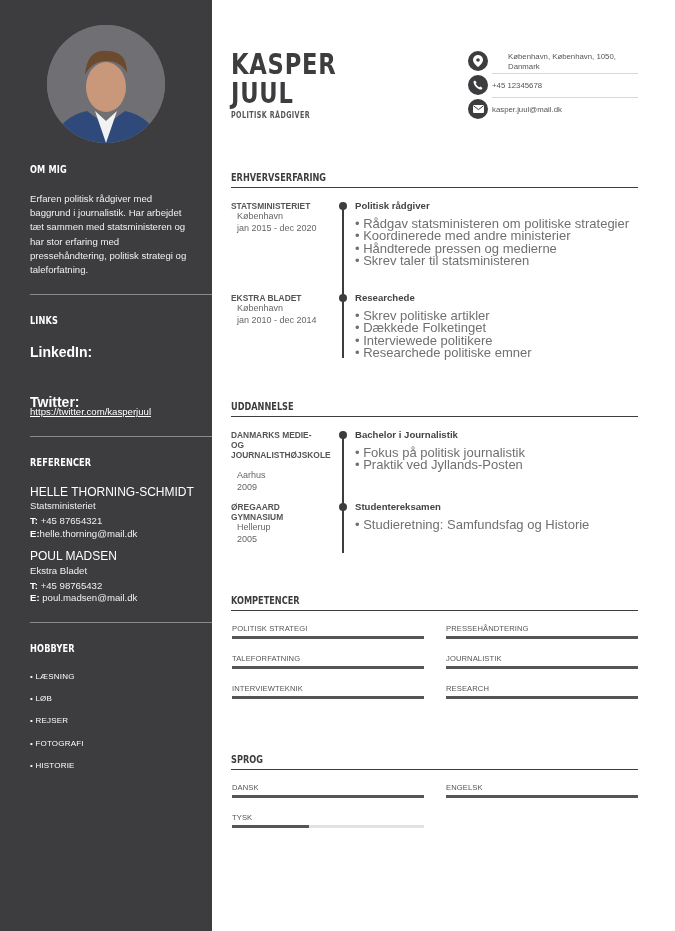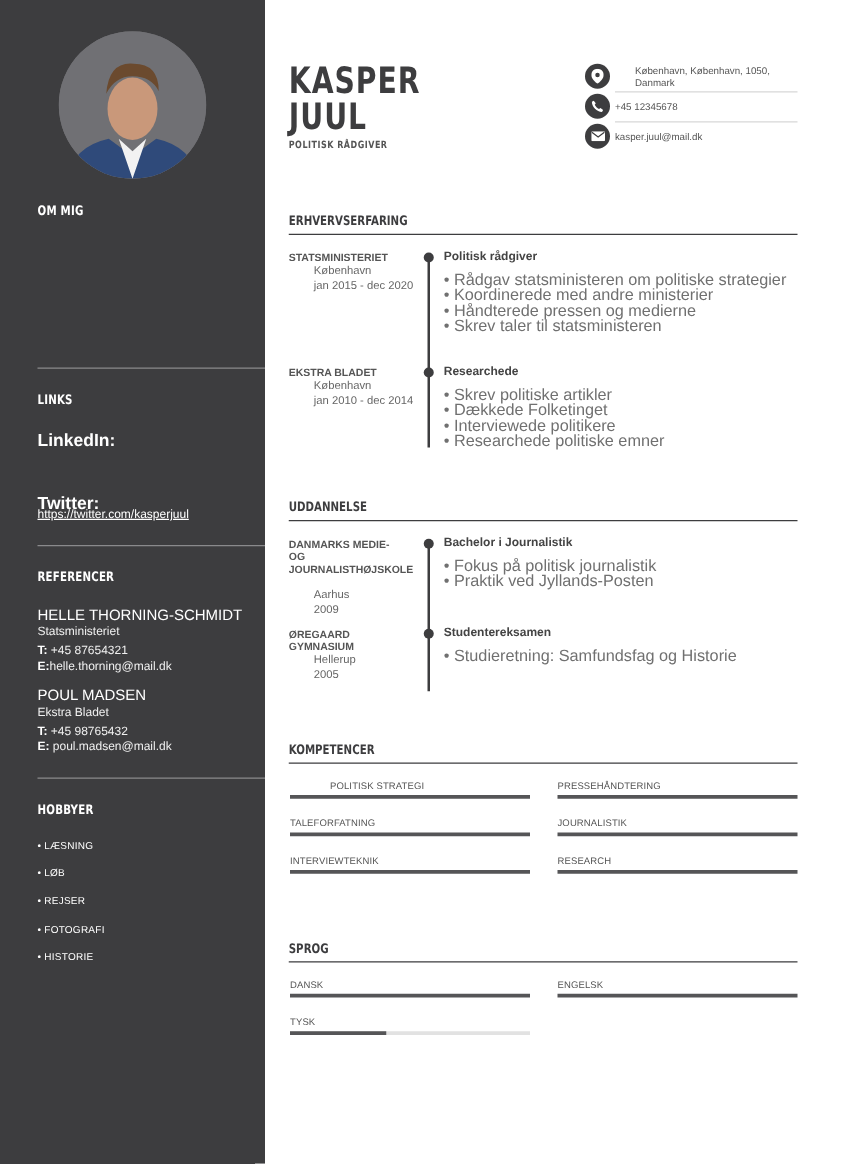--- a/index.html
+++ b/index.html
@@ -22,21 +22,21 @@
   .subtitle { position: absolute; left: 231px; top: 111px; font-family: "DejaVu Sans", sans-serif; font-weight: bold; font-size: 8px; color: #555; transform: scaleX(0.8); transform-origin: left top; letter-spacing: 0.5px; }
 
   .contact-icon { position: absolute; left: 468px; width: 20px; height: 20px; border-radius: 50%; background: #3d3d3f; display: flex; align-items: center; justify-content: center; }
   .contact-text { position: absolute; left: 492px; font-size: 7.8px; line-height: 10px; color: #555; width: 140px; }
   .contact-rule { position: absolute; left: 492px; width: 146px; height: 1px; background: #d8d8d8; }
 
   .section-title { position: absolute; left: 231px; font-family: "DejaVu Sans", sans-serif; font-weight: bold; font-size: 10.5px; color: #3d3d3f; transform: scaleX(0.78); transform-origin: left top; }
   .section-rule { position: absolute; left: 231px; width: 407px; height: 1px; background: #3d3d3f; }
 
   .org { position: absolute; left: 231px; width: 92px; font-size: 8.4px; line-height: 10px; font-weight: bold; color: #555; }
-  .org-meta { position: absolute; left: 236px; font-size: 9px; line-height: 11.5px; color: #666; padding-left: 15px; }
+  .org-meta { position: absolute; left: 222px; font-size: 9px; line-height: 11.5px; color: #666; padding-left: 15px; }
   .timeline { position: absolute; left: 342px; width: 2px; background: #3d3d3f; }
   .dot { position: absolute; left: 339px; width: 8px; height: 8px; border-radius: 50%; background: #3d3d3f; }
   .role { position: absolute; left: 355px; font-size: 9.6px; font-weight: bold; color: #444; }
   .bullets { position: absolute; left: 355px; list-style: none; font-size: 13px; line-height: 12.4px; color: #707070; }
 
   .skill-label { position: absolute; font-size: 7.6px; color: #555; letter-spacing: 0.1px; }
   .skill-bar { position: absolute; width: 192px; height: 3px; background: #e2e2e2; }
   .skill-fill { height: 3px; background: #555557; }
 </style>
 </head>
@@ -47,20 +47,21 @@
     <svg width="118" height="118" viewBox="0 0 118 118">
       <rect width="118" height="118" fill="#707074"></rect>
       <ellipse cx="59" cy="62" rx="20" ry="25" fill="#c9987a"></ellipse>
       <path d="M38 50 Q40 24 60 26 Q80 26 80 48 Q74 36 59 36 Q45 36 38 50Z" fill="#6b4a2e"></path>
       <path d="M6 118 Q12 92 40 86 L59 100 L78 86 Q106 92 112 118Z" fill="#2f4a7a"></path>
       <path d="M48 86 L59 118 L70 86 L59 96Z" fill="#f2f2f2"></path>
     </svg>
   </div>
 
   <div class="sb-section-title" style="top:163px;">OM MIG</div>
+  <div class="sb-text" style="top:192px;">Erfaren politisk rådgiver med baggrund i journalistik. Har arbejdet tæt sammen med statsministeren og har stor erfaring med pressehåndtering, politisk strategi og taleforfatning.</div>
   <div class="sb-divider" style="top:294px;"></div>
 
   <div class="sb-section-title" style="top:314px;">LINKS</div>
   <div class="link-label" style="top:344px;">LinkedIn:</div>
   <div class="link-label" style="top:394px;">Twitter:</div>
   <div class="link-url" style="top:406px;">https://twitter.com/kasperjuul</div>
   <div class="sb-divider" style="top:436px;"></div>
 
   <div class="sb-section-title" style="top:456px;">REFERENCER</div>
   <div class="ref-name" style="top:485px;">HELLE THORNING-SCHMIDT</div>
@@ -159,21 +160,21 @@
 <div class="org-meta" style="top:534px;">2005</div>
 <div class="dot" style="top:503px;"></div>
 <div class="role" style="top:501px;">Studentereksamen</div>
 <ul class="bullets" style="top:519px;">
   <li>• Studieretning: Samfundsfag og Historie</li>
 </ul>
 
 <div class="section-title" style="top:594px;">KOMPETENCER</div>
 <div class="section-rule" style="top:610px;"></div>
 
-<div class="skill-label" style="left:232px; top:624px;margin-left:32px;">POLITISK STRATEGI</div>
+<div class="skill-label" style="left:232px; top:624px;">POLITISK STRATEGI</div>
 <div class="skill-bar" style="left:232px; top:636px;">
     <div class="skill-fill" style="width:100%;"></div>
   </div>
 <div class="skill-label" style="left:446px; top:624px;">PRESSEHÅNDTERING</div>
 <div class="skill-bar" style="left:446px; top:636px;">
     <div class="skill-fill" style="width:100%;"></div>
   </div>
 
 <div class="skill-label" style="left:232px; top:654px;">TALEFORFATNING</div>
 <div class="skill-bar" style="left:232px; top:666px;">

